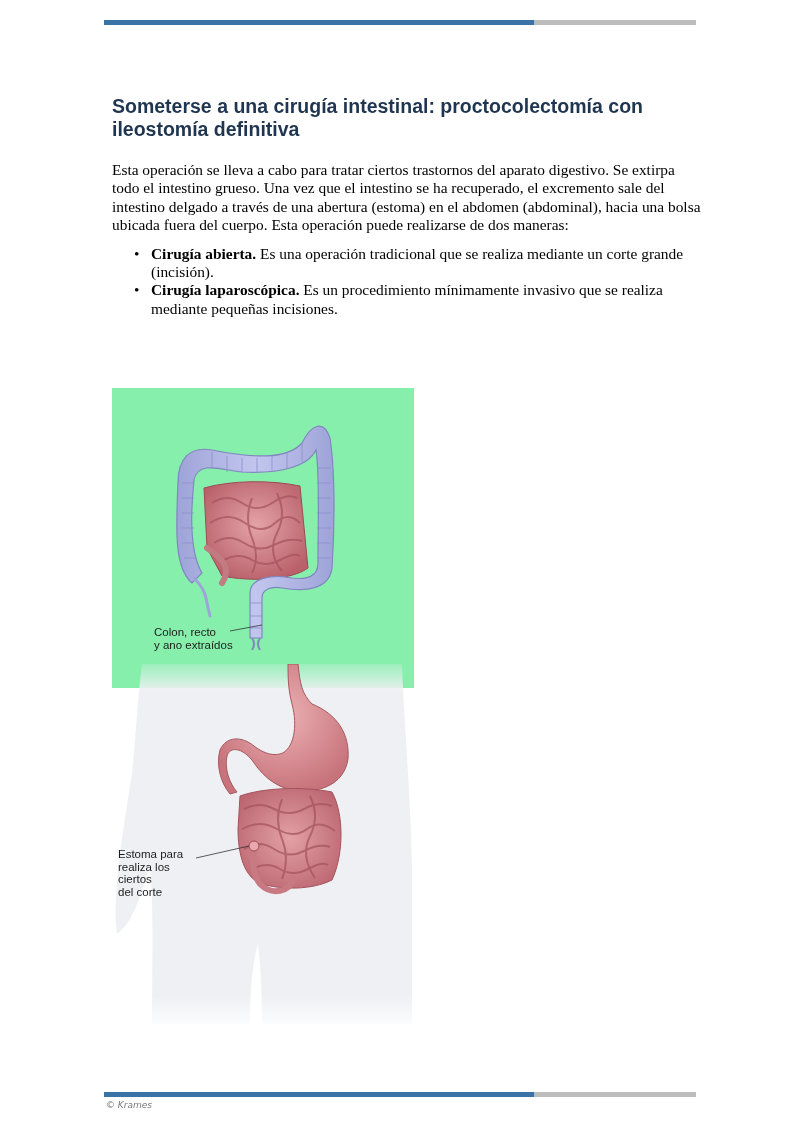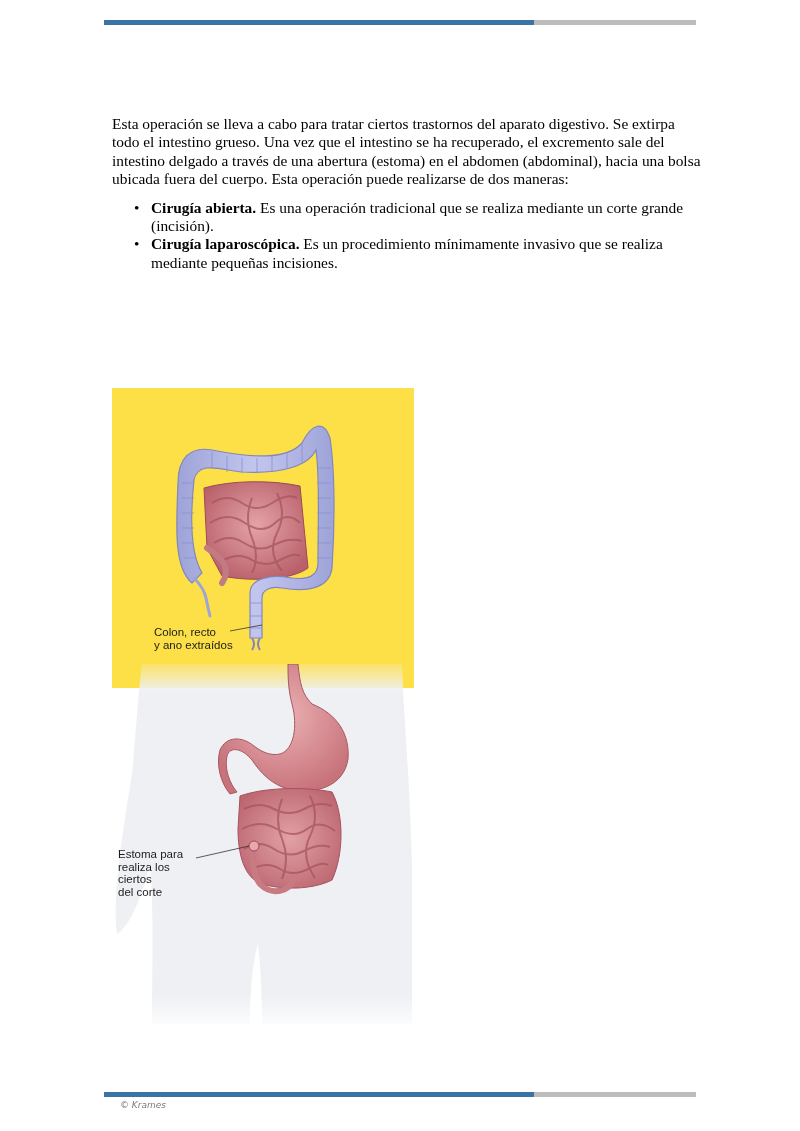--- a/index.html
+++ b/index.html
@@ -42,21 +42,21 @@
       line-height: 18.4px;
     }
     ul.methods li .bullet {
       position: absolute; left: 0; top: 0;
     }
     ul.methods li b { font-weight: bold; }
 
     .fig1 {
       position: absolute; left: 112px; top: 388px;
       width: 302px; height: 300px;
-      background: #fde047;
+      background: #86efac;
       overflow: hidden;
     }
     .fig2 {
       position: absolute; left: 112px; top: 664px;
       width: 308px; height: 360px;
       overflow: hidden;
     }
     .fig-label {
       position: absolute;
       font-family: "Liberation Sans", sans-serif;
@@ -66,32 +66,33 @@
     }
     .fig-label span { display: block; }
 
     .footer-left, .footer-right {
       position: absolute; top: 1100px;
       font-family: "DejaVu Sans", sans-serif;
       font-style: italic;
       font-size: 9px;
       color: #7a7a7a;
     }
-    .footer-left { left: 120px; }
+    .footer-left { left: 106px; }
     .footer-right { right: 104px; margin-top: 38px; }
   </style>
 </head>
 <body>
 
 <div class="bar top">
   <div class="blue"></div>
   <div class="gray"></div>
 </div>
 
 <div class="content">
+  <h1>Someterse a una cirugía intestinal: proctocolectomía con ileostomía definitiva</h1>
   <p class="body">Esta operación se lleva a cabo para tratar ciertos trastornos del aparato digestivo. Se extirpa todo el intestino grueso. Una vez que el intestino se ha recuperado, el excremento sale del intestino delgado a través de una abertura (estoma) en el abdomen (abdominal), hacia una bolsa ubicada fuera del cuerpo. Esta operación puede realizarse de dos maneras:</p>
   <ul class="methods">
     <li>
       <span class="bullet">•</span>
       <b>Cirugía abierta.</b><span> Es una operación tradicional que se realiza mediante un corte grande (incisión).</span>
     </li>
     <li>
       <span class="bullet">•</span>
       <b>Cirugía laparoscópica.</b><span> Es un procedimiento mínimamente invasivo que se realiza mediante pequeñas incisiones.</span>
     </li>

